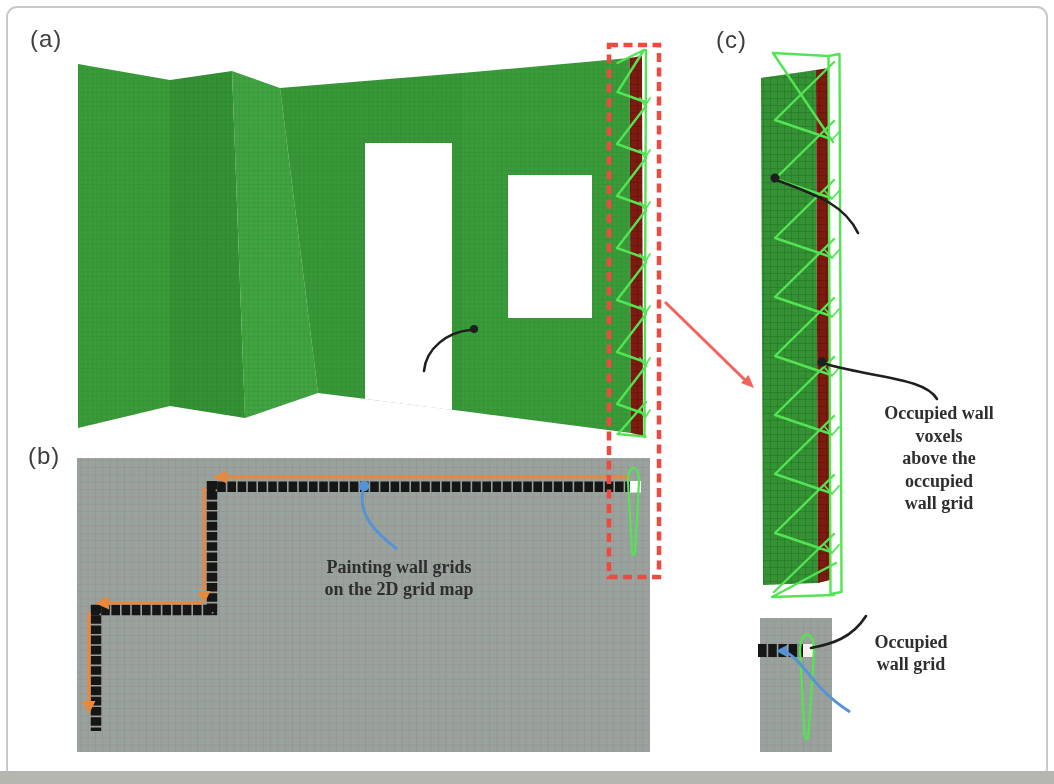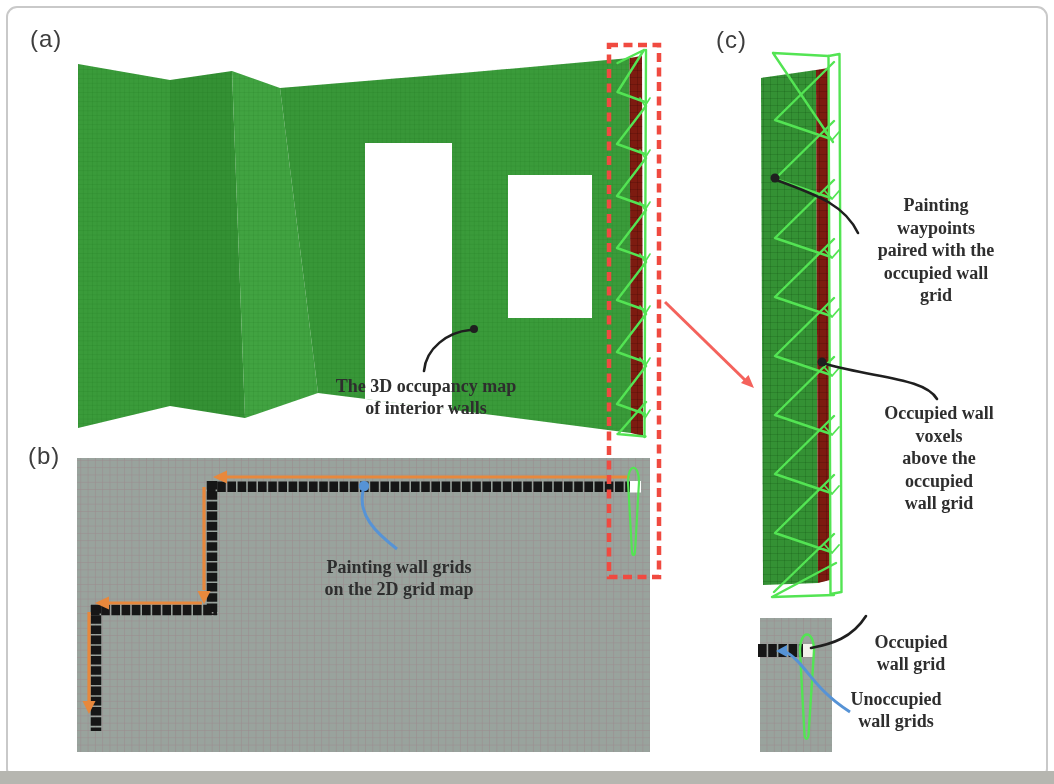--- a/index.html
+++ b/index.html
@@ -160,27 +160,20 @@
       </g>
     </g>
 
     <rect x="0" y="771" width="1054" height="13" style="fill:var(--bottom_bar_gray)"></rect>
   </svg>
 
   <div class="plabel" style="left:30px;top:25px;">(a)</div>
   <div class="plabel" style="left:28px;top:442px;">(b)</div>
   <div class="plabel" style="left:716px;top:26px;">(c)</div>
 
-  <div class="ann" style="left:426px;top:375px;">The 3D occupancy map
-of interior walls</div>
   <div class="ann" style="left:399px;top:556px;">Painting wall grids
 on the 2D grid map</div>
-  <div class="ann" style="left:936px;top:194px;line-height:22.5px;">Painting waypoints
-paired with the
-occupied wall grid</div>
   <div class="ann" style="left:939px;top:402px;line-height:22.5px;">Occupied wall voxels
 above the occupied
 wall grid</div>
   <div class="ann" style="left:911px;top:594px;margin-top:37px;">Occupied
 wall grid</div>
-  <div class="ann" style="left:896px;top:688px;">Unoccupied
-wall grids</div>
 </div>
 
 </body></html>

